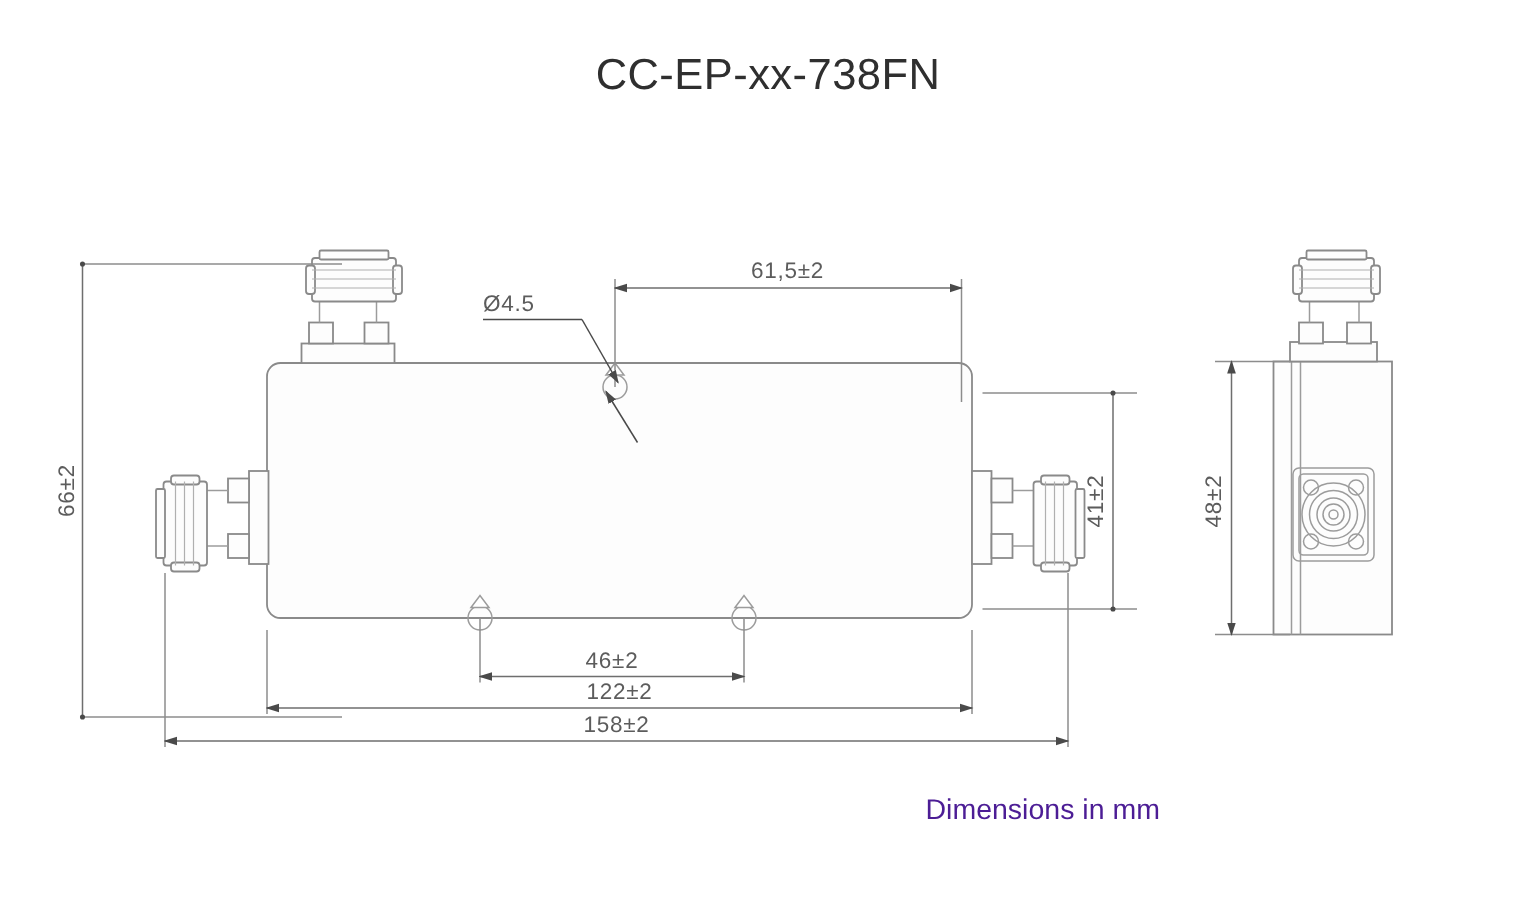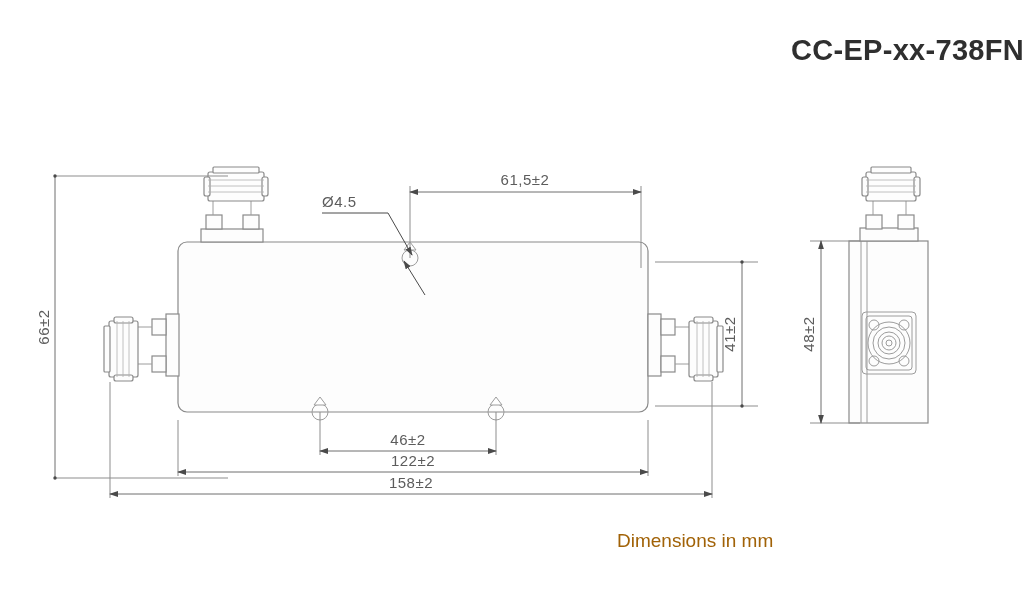--- a/index.html
+++ b/index.html
@@ -14,32 +14,32 @@
     position: relative;
     font-family: "Liberation Sans", sans-serif;
     color: #3a3a3a;
     overflow: hidden;
   }
   #page-title {
     position: absolute;
     top: 34px;
     left: 0;
     width: 1024px;
-    text-align: right;
+    text-align: center;
     font-size: 29px;
-    font-weight: 700;
+    font-weight: 400;
     letter-spacing: 0.3px;
     color: #2f2f2f;
   }
   #footer-note {
     position: absolute;
     left: 617px;
     top: 530px;
     font-size: 19px;
-    color: #a16207;
+    color: #4c1d95;
     white-space: nowrap;
   }
   #drawing-canvas {
     position: absolute;
     left: 0;
     top: 0;
     width: 1024px;
     height: 610px;
   }
   .dim-text {

